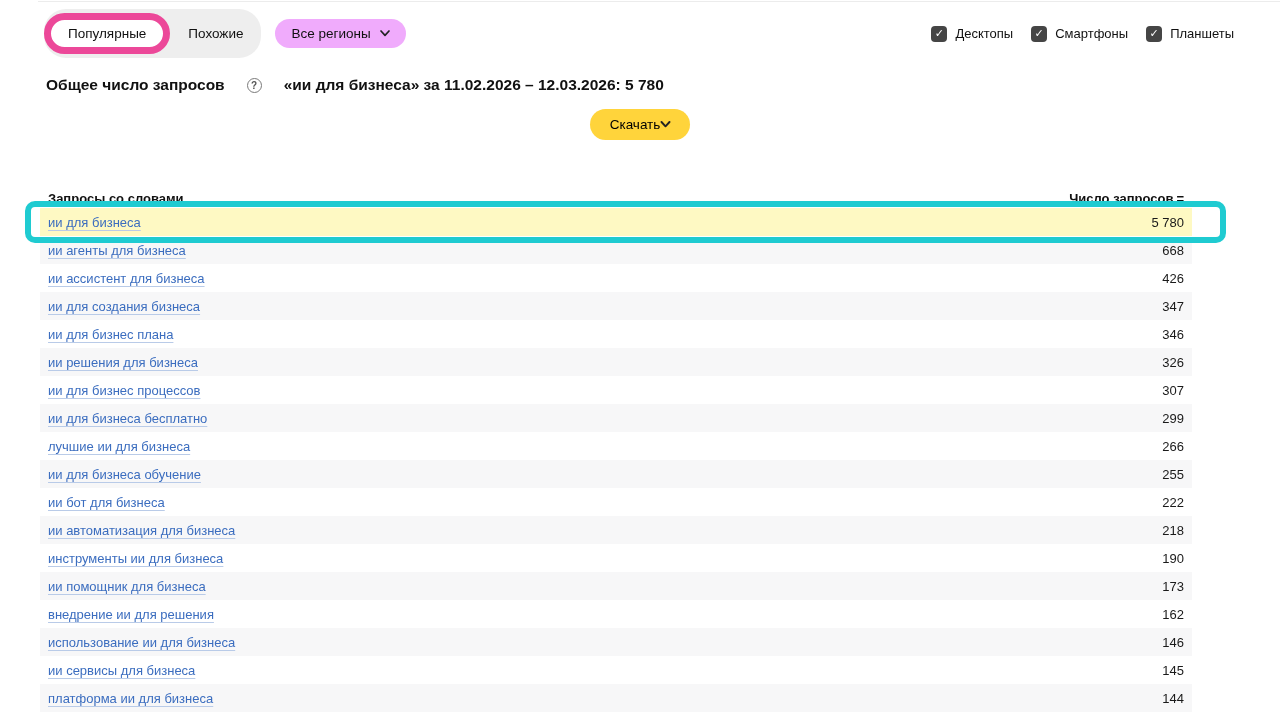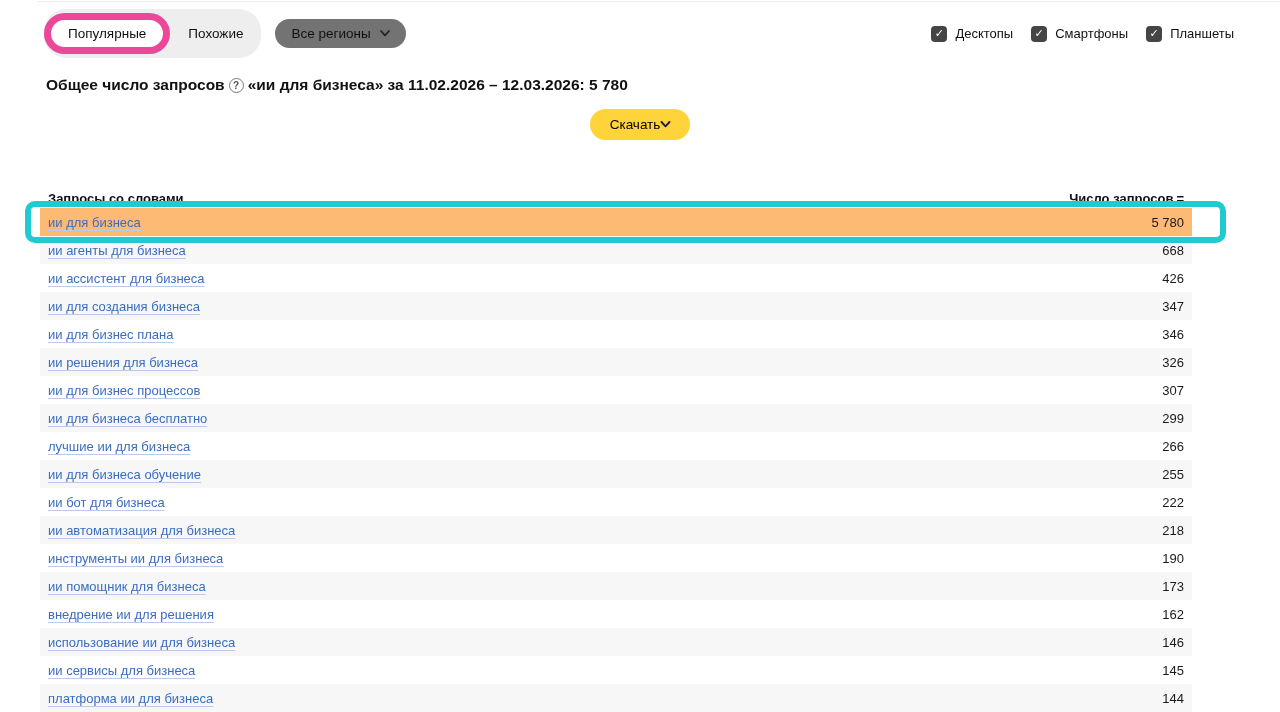--- a/index.html
+++ b/index.html
@@ -10,32 +10,32 @@
     font-family:"Liberation Sans", sans-serif;
   }
   .topline { position:absolute; top:1px; left:38px; right:0; height:1px; background:#ececec; }
 
   
   .topbar { display:flex; justify-content:space-between; align-items:center; padding:9px 46px 0 44px; }
   .topbar-left { display:flex; align-items:center; }
   .segmented { display:flex; align-items:center; background:#eeeeee; border-radius:22px; }
   .seg { padding:17px 18px; font-size:13.5px; border-radius:22px; cursor:pointer; white-space:nowrap; }
   .seg.selected { background:#ffffff; border:7px solid #ec4899; padding:6px 17px; }
-  .pill { margin-left:14px; background:#737373; border-radius:22px; padding:7px 16px; font-size:13.5px;
+  .pill { margin-left:14px; background:#f0abfc; border-radius:22px; padding:7px 16px; font-size:13.5px;
           display:flex; align-items:center; gap:9px; cursor:pointer; white-space:nowrap; }
   .chev { display:inline-block; width:10px; height:7px; }
   .chev svg { display:block; }
 
   .filters { display:flex; align-items:center; gap:18px; font-size:13px; }
   .filter { display:flex; align-items:center; gap:8px; cursor:pointer; }
   .checkbox { width:16px; height:16px; border-radius:4px; background:#454545; color:#fff;
               font-size:11px; line-height:1; display:flex; align-items:center; justify-content:center; }
 
   
-  .summary { margin:18px 46px 0; font-size:15.5px; font-weight:bold; display:flex; align-items:center; gap:4px; }
+  .summary { margin:18px 46px 0; font-size:15.5px; font-weight:bold; display:flex; align-items:center; gap:22px; }
   .help { width:15px; height:15px; border:1.5px solid #7a7a7a; border-radius:50%; color:#555;
           font-size:10px; font-weight:bold; display:inline-flex; align-items:center; justify-content:center; flex:0 0 auto; }
 
   
   .btn-wrap { display:flex; justify-content:center; margin-top:15px; }
   .download { background:#ffd43b; border:none; border-radius:17px; padding:8px 20px; height:31px;
               font-size:13.5px; font-family:inherit; display:flex; align-items:center; cursor:pointer; }
 
   
   .table { margin:48px 88px 0 40px; position:relative; }
@@ -45,21 +45,21 @@
   .sort-icon { font-weight:bold; font-size:13px; }
   .row { display:flex; justify-content:space-between; align-items:center; height:28px;
          padding:0 8px; font-size:13px; }
   .row.striped { background:#f7f7f8; }
   .row a { color:#3b6dbf; text-decoration:underline; text-decoration-color:#b9cbe8; text-underline-offset:3px; }
   .count { color:#1a1a1a; }
 
   .hl-wrap { position:relative; z-index:2; }
   .hl-border { position:absolute; left:-15px; right:-34px; top:-7px; bottom:-7px;
                background:#ffffff; border:6px solid #1fcbd1; border-radius:10px; }
-  .hl-row { position:relative; background:#fdba74; }
+  .hl-row { position:relative; background:#fef9c3; }
 </style>
 </head>
 <body>
 
 <div class="topline"></div>
 
 <div class="topbar">
   <div class="topbar-left">
     <div class="segmented">
       <div class="seg selected">Популярные</div>

